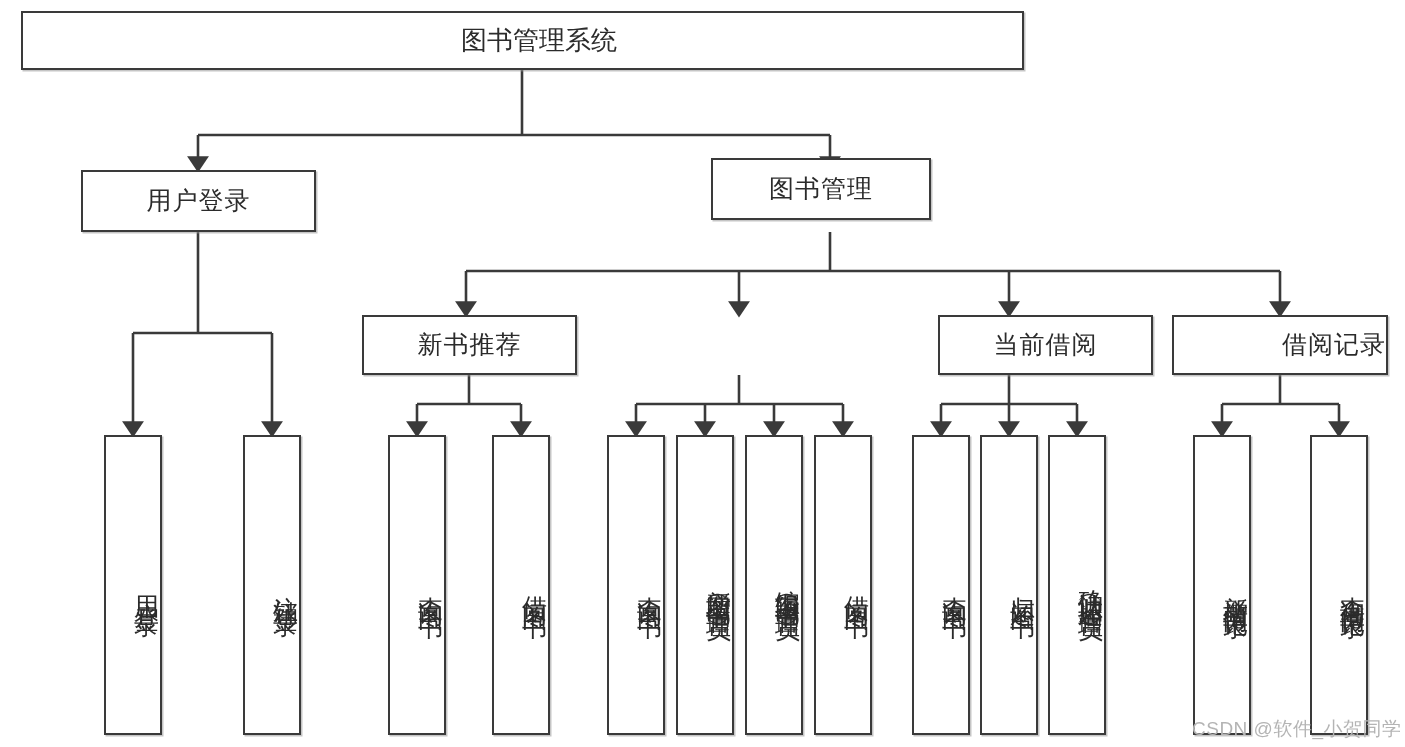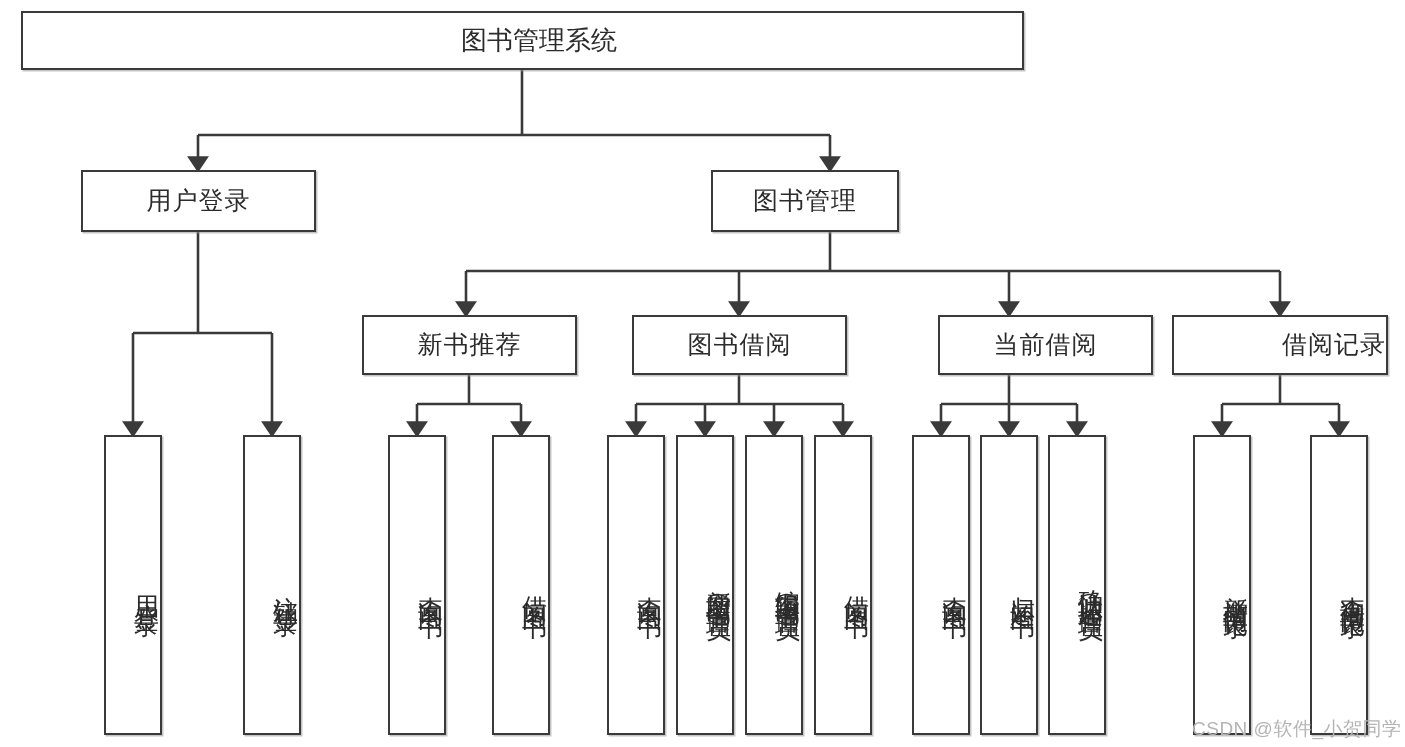--- a/index.html
+++ b/index.html
@@ -121,29 +121,26 @@
     </g>
   </svg>
 
   <div class="node root" style="left:21px; top:11px; width:1003px; height:59px;padding-left:33px;">
     <span>图书管理系统</span>
   </div>
 
   <div class="node horiz" style="left:81px; top:170px; width:235px; height:62px;">
     <span>用户登录</span>
   </div>
-  <div class="node horiz" style="left:711px; top:170px; width:188px; height:62px;">
+  <div class="node horiz" style="left:711px; top:158px; width:220px; height:62px;">
     <span>图书管理</span>
   </div>
 
   <div class="node horiz" style="left:362px; top:315px; width:215px; height:60px;">
     <span>新书推荐</span>
-  </div>
-  <div class="node horiz" style="left:632px; top:315px; width:215px; height:60px;">
-    <span>图书借阅</span>
   </div>
   <div class="node horiz" style="left:902px; top:315px; width:215px; height:60px;margin-left:36px;">
     <span>当前借阅</span>
   </div>
   <div class="node horiz" style="left:1172px; top:315px; width:216px; height:60px;justify-content:flex-end;">
     <span>借阅记录</span>
   </div>
 
   <div class="node vert" style="left:104px; top:435px; width:58px; height:300px;">
     <span>用户登录</span>

